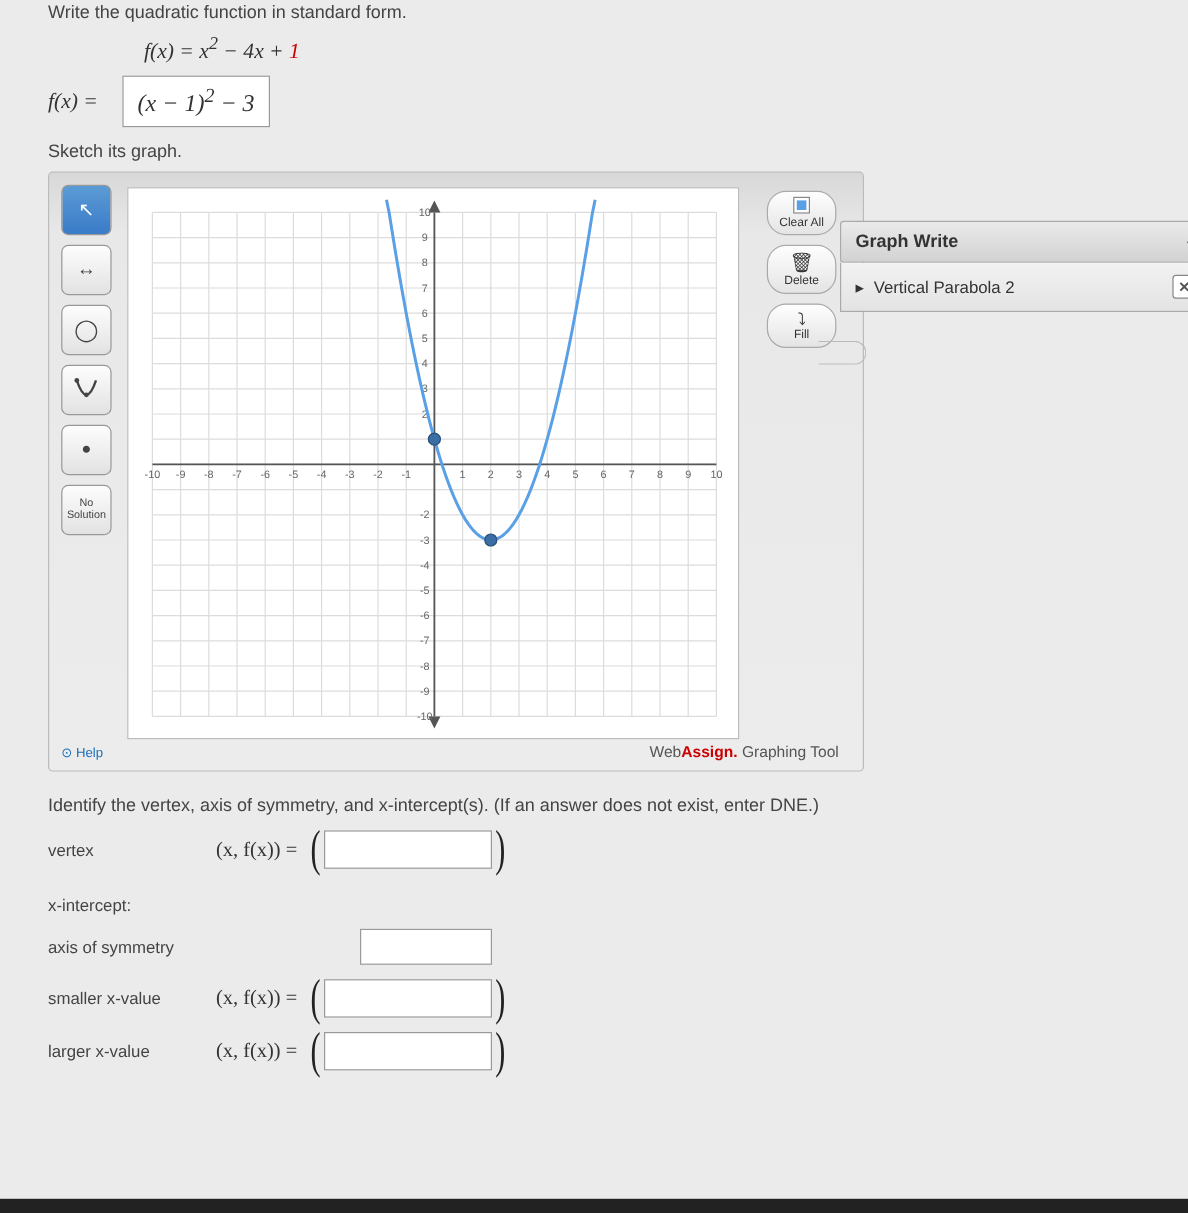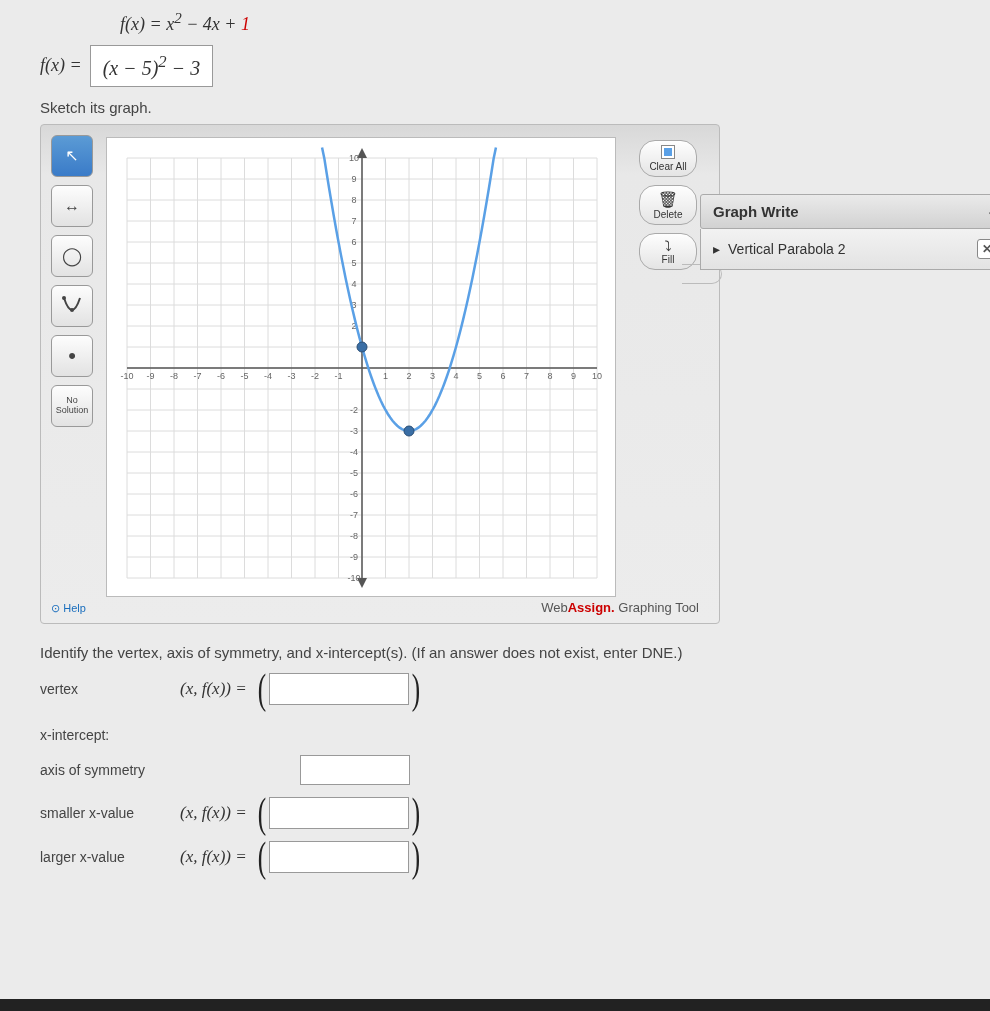--- a/index.html
+++ b/index.html
@@ -10,21 +10,21 @@
     background: #ebebeb;
     width: 990px;
     height: 1011px;
     overflow: hidden;
     color: #333;
     font-size: 14px;
   }
   .page { padding: 0 20px 0 40px; position: relative; }
   .q-prompt { font-size: 15px; color: #444; padding-top: 2px; }
   .eq-block { margin: 10px 0 10px 80px; font-family: "Times New Roman", serif; font-style: italic; font-size: 18px; }
-  .eq-row { display: flex; align-items: center; margin: 8px 0 12px 0; font-family: "Times New Roman", serif; font-style: italic; font-size: 18px; }
+  .eq-row { display: flex; align-items: center; margin: 8px 0 12px 0; font-family: "Times New Roman", serif; font-style: italic; font-size: 18px; gap: 12px; }
   .answer-box { border: 1px solid #999; padding: 6px 12px; margin-left: 8px; background: #fff; font-size: 20px; }
   .sub-prompt { margin: 8px 0; font-size: 15px; color: #444; }
   .graph-area { position: relative; width: 680px; height: 500px; border: 1px solid #bbb;
     background: linear-gradient(to bottom, #d8d8d8, #e8e8e8 10%, #ececec); border-radius: 4px; }
   .tool-col { position: absolute; left: 10px; top: 10px; width: 46px; }
   .tool-btn { width: 42px; height: 42px; background: linear-gradient(#fdfdfd,#e2e2e2); border: 1px solid #999; border-radius: 6px; margin-bottom: 8px; display: flex; align-items: center; justify-content: center; font-size: 10px; color: #444; cursor: pointer; }
   .tool-btn.selected { background: linear-gradient(#5b9bd5,#3a7bc8); }
   .tool-ns { font-size: 9px; text-align: center; line-height: 1.1; }
   .grid-box { position: absolute; left: 65px; top: 12px; width: 510px; height: 460px; background: #fff; border: 1px solid #bbb; }
   .right-col { position: absolute; right: 10px; top: 15px; width: 70px; }
@@ -34,48 +34,49 @@
   .footer { position: absolute; right: 20px; bottom: 8px; font-size: 13px; color: #555; }
   .wa-web { color: #555; } .wa-assign { color: #c00; font-weight: bold; text-align: right; }
   .layers-panel { position: absolute; left: 700px; top: 184px; width: 310px; }
   .layers-head { background: linear-gradient(#eaeaea,#d2d2d2); border: 1px solid #aaa; border-radius: 3px; padding: 8px 12px; font-size: 15px; font-weight: bold; color: #333; display: flex; justify-content: space-between; }
   .layer-item { background: linear-gradient(#f2f2f2,#e3e3e3); border: 1px solid #aaa; border-top: none; padding: 10px 12px; display: flex; align-items: center; justify-content: space-between; }
   .layer-left { display: flex; align-items: center; gap: 8px; }
   .close-x { width: 20px; height: 20px; border: 1px solid #888; border-radius: 3px; background: #fff; display: flex; align-items: center; justify-content: center; font-size: 12px; color: #555; cursor: pointer; font-weight: bold; }
   .question-block { margin-top: 20px; }
   .ans-row { display: flex; align-items: center; margin: 12px 0; }
   .ans-label { width: 140px; color: #444; font-size: 14px; }
-  .fx-label { font-family: "Times New Roman", serif; font-style: italic; font-size: 17px; margin-right: 8px; }
+  .fx-label { font-family: "Times New Roman", serif; font-size: 17px; margin-right: 8px; }
   .paren-input { display: inline-flex; align-items: center; font-family: "Times New Roman", serif; font-size: 30px; }
   .paren-input .pl, .paren-input .pr { font-size: 42px; line-height: 30px; transform: scaleX(0.6); color: #222; }
   .text-input { border: 1px solid #999; height: 32px; width: 140px; background: #fff; }
   .text-input.sm { width: 110px; height: 30px; }
   .taskbar { position: absolute; bottom: 0; left: 0; right: 0; height: 12px; background: #222; display: flex; align-items: center; padding: 0 20px; gap: 40px; }
 
   
   .grid-line { stroke: #dcdcdc; stroke-width: 1; }
   .axis-line { stroke: #555; stroke-width: 1.5; }
   .arrow { fill: #555; }
   .parabola { stroke: #5aa0e6; stroke-width: 2.5; fill: none; }
   .pt { fill: #3a6ea5; stroke: #2a4e75; stroke-width: 1; }
   .tick-label { font-size: 9px; fill: #666; text-anchor: middle; font-family: Arial; }
 </style>
 </head>
 <body>
 
 <div class="page">
+  <div class="q-prompt">Write the quadratic function in standard form.</div>
 
   <div class="eq-block">
     <span>f(x) = x</span><sup>2</sup><span> − 4x + </span><span style="color:#c00">1</span>
   </div>
 
   <div class="eq-row">
     <span>f(x) =</span>
     <span class="answer-box">
-      <span>(x − 5)</span><sup>2</sup><span> − 3</span>
+      <span>(x − 1)</span><sup>2</sup><span> − 3</span>
     </span>
   </div>
 
   <div class="sub-prompt">Sketch its graph.</div>
 
   <div class="graph-area">
 
     <div class="tool-col">
       <div class="tool-btn selected">
           <span style="color:#fff;font-size:16px">↖</span>

